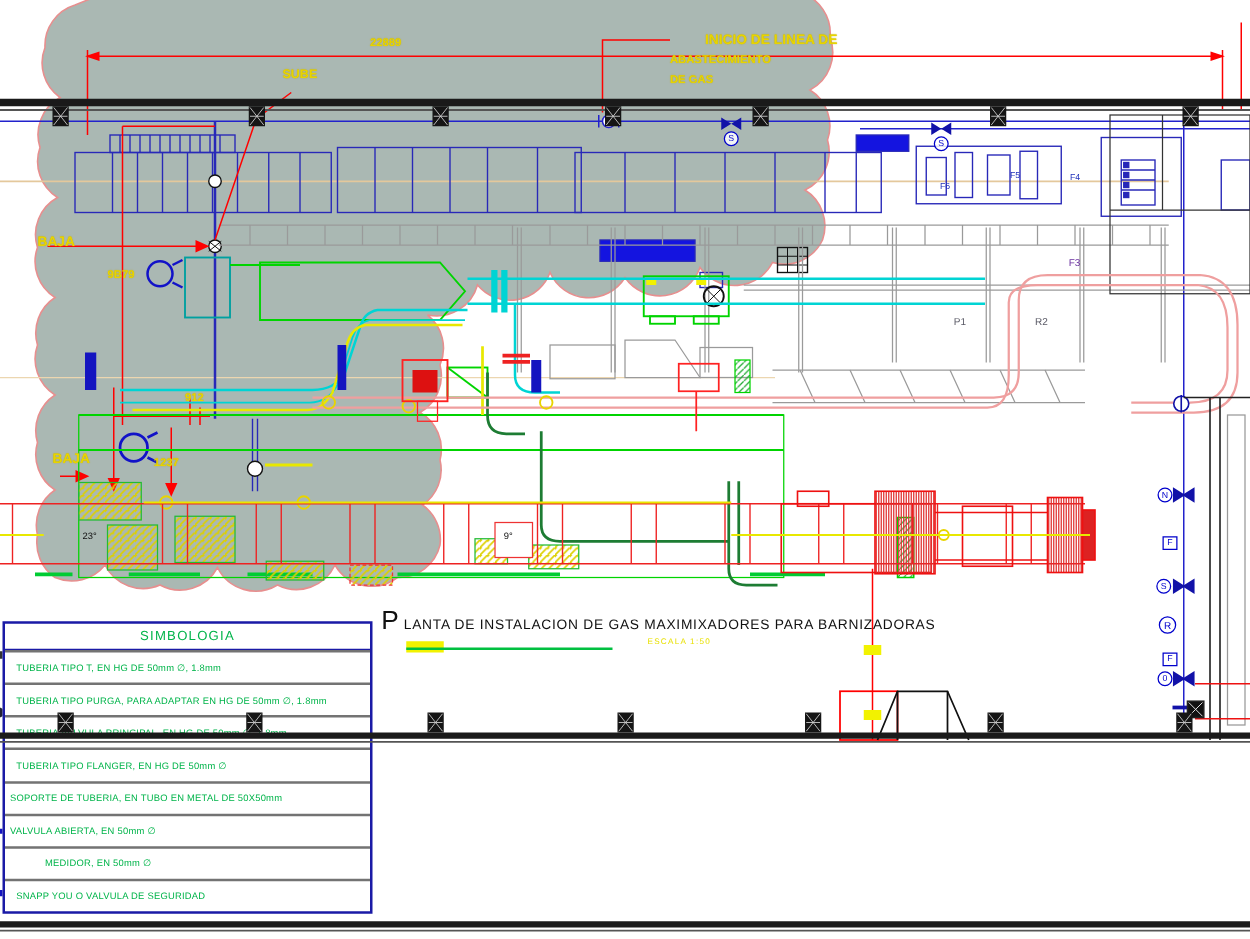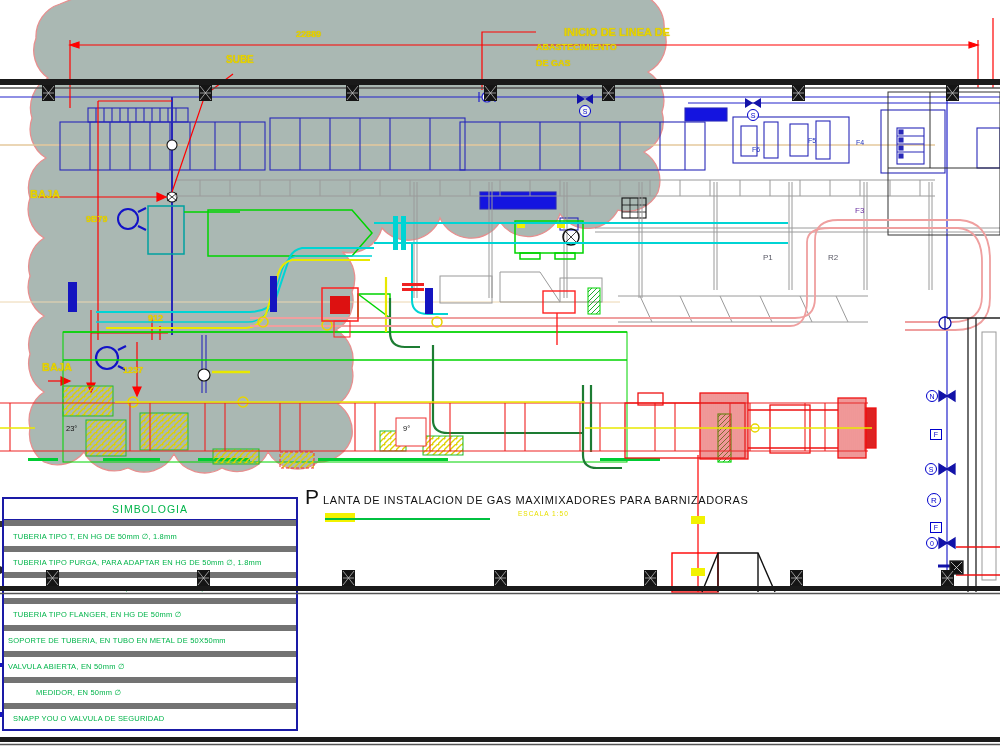--- a/index.html
+++ b/index.html
@@ -19,21 +19,21 @@
   .title-t{font-size:11px;color:#111;letter-spacing:0.6px;}
   .esc{font-size:6.5px;color:#e8e000;letter-spacing:1px;}
   .tag{position:absolute;box-sizing:border-box;border:1px solid #0000cc;color:#0000cc;
        background:rgba(255,255,255,0.85);font-size:7px;text-align:center;z-index:2;}
   .tag.circ{border-radius:50%;}
   
   .legend{position:absolute;left:2px;top:497px;width:296px;height:234px;box-sizing:border-box;
           border:2px solid #1a1aa6;background:#ffffff;display:flex;flex-direction:column;}
   .legend .hdr{height:20px;border-bottom:1px solid #1a1aa6;color:#00b44a;font-size:10.5px;
           letter-spacing:1px;text-align:center;line-height:20px;}
-  .legend .row{flex:1;border-top:6px solid #737373;color:#00b44a;font-size:7.5px;
+  .legend .row{flex:1;border-top:2px solid #737373;color:#00b44a;font-size:7.5px;
           letter-spacing:0.2px;white-space:nowrap;overflow:hidden;display:flex;align-items:center;
           padding-left:9px;}
   .legend .row:first-of-type{border-top:none;}
   .legend .row.ind1{padding-left:4px;}
   .legend .row.ind2{padding-left:32px;}
 </style>
 </head>
 <body>
 
 <div class="stage">

